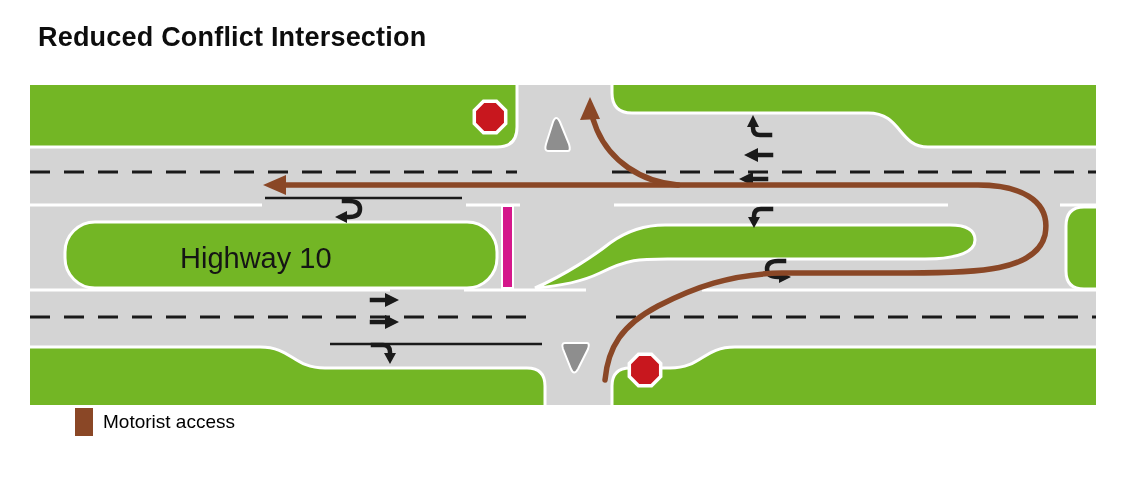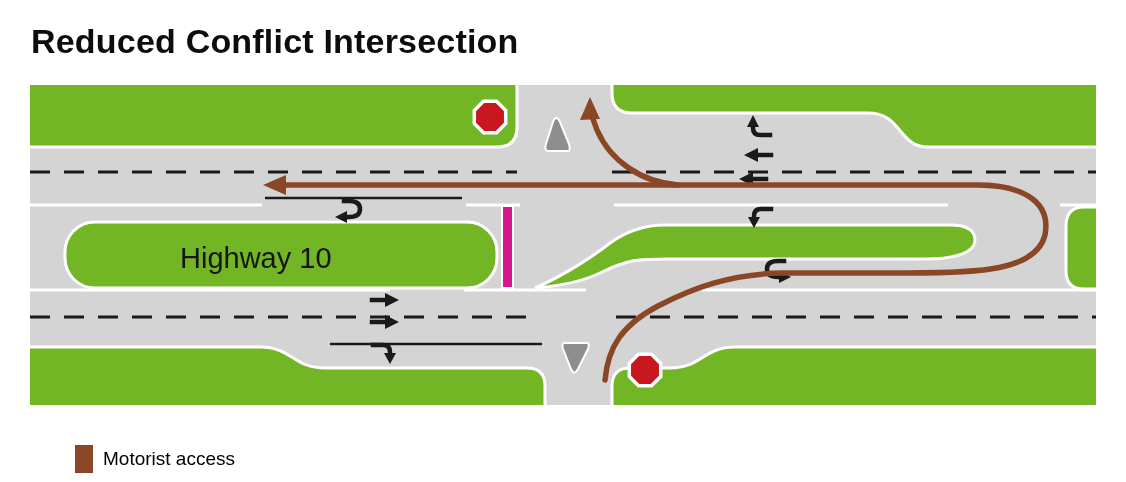--- a/index.html
+++ b/index.html
@@ -4,27 +4,27 @@
 <style>
   html,body{margin:0;padding:0;background:#ffffff;}
   .page{
     position:relative;
     width:1126px;height:482px;
     background:#ffffff;
     font-family:"Liberation Sans",sans-serif;
     overflow:hidden;
   }
   .title{
-    position:absolute;left:31px;top:22px;
-    font-size:34px;font-weight:600;color:#0d0d0d;
+    position:absolute;left:38px;top:22px;
+    font-size:27px;font-weight:600;color:#0d0d0d;
     letter-spacing:.2px;margin:0;
   }
   .diagram-wrap{position:absolute;left:30px;top:85px;width:1066px;height:320px;}
   .legend{
-    position:absolute;left:30px;top:445px;
+    position:absolute;left:30px;top:408px;
     display:flex;align-items:center;gap:17px;padding-left:45px;
   }
   .legend-item{display:flex;align-items:center;gap:10px;}
   .legend-label{font-size:19px;color:#000;}
   .sw{display:block;}
   .sw-motorist rect{fill:var(--motorist);}
   .sw-pedestrian rect{fill:var(--pedestrian);}
 
   
   .road-bg{fill:var(--road);}

